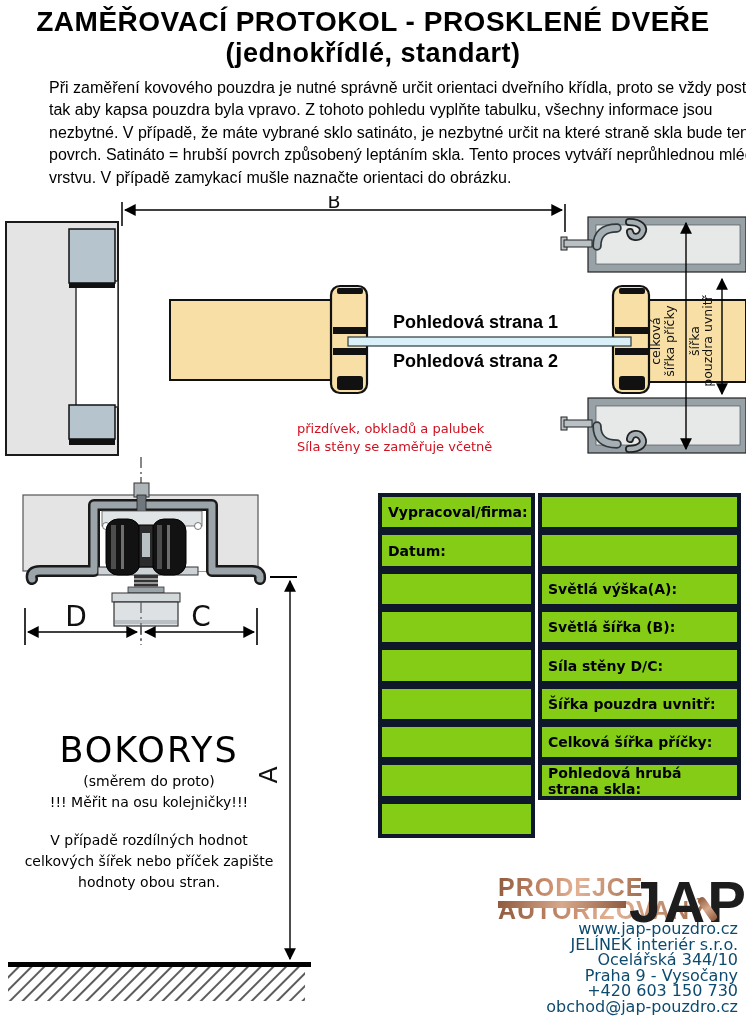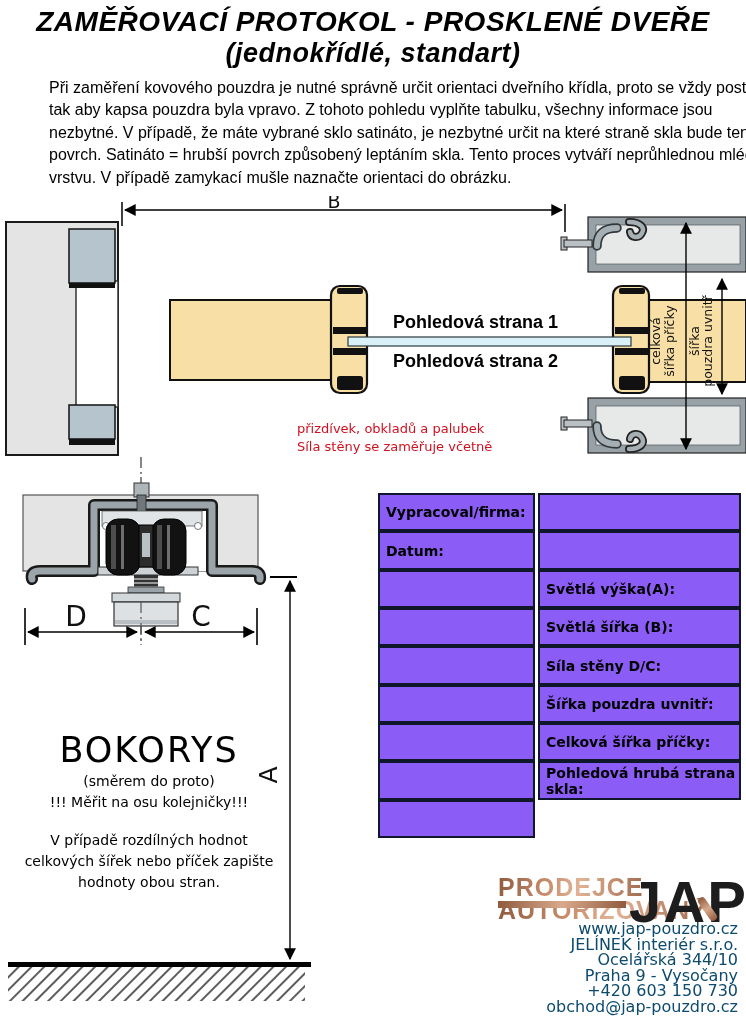--- a/index.html
+++ b/index.html
@@ -1,34 +1,34 @@
 <!DOCTYPE html>
 <html><head>
 <meta charset="utf-8">
 <style>
   html,body{margin:0;padding:0;background:#fff;}
   #page{position:relative;width:746px;height:1020px;background:#fff;overflow:hidden;
         font-family:"Liberation Sans",sans-serif;color:#000;}
   .abs{position:absolute;}
-  .title{width:746px;text-align:center;font-weight:bold;letter-spacing:.5px;font-style:italic;}
+  .title{width:746px;text-align:center;font-weight:bold;letter-spacing:.5px;}
   #title1{top:6px;left:0;font-size:28px;line-height:32px;}
   #title2{top:38px;left:0;font-size:27px;line-height:31px;}
   #intro{top:77px;left:7px;width:733px;font-size:16px;line-height:22.4px;margin-left:42px;}
   .face-label{font-weight:bold;font-size:18px;}
   #ps1{left:393px;top:312px;} #ps2{left:393px;top:351px;}
   #rednote{left:297px;top:420px;font-family:"DejaVu Sans",sans-serif;
            font-size:13px;line-height:17.5px;color:#d01020;}
   #bok{left:0;top:734px;width:298px;text-align:center;font-family:"DejaVu Sans",sans-serif;}
   #bok .bok-title{font-size:35px;letter-spacing:2px;line-height:32px;margin-bottom:5px;}
   #bok .bok-line{font-size:14px;line-height:21px;}
   #bok .spacer{height:17px;}
   
   #ftable{left:378px;top:493px;display:grid;grid-template-columns:157px 203px;
           grid-template-rows:repeat(9,38.35px);column-gap:3px;}
-  .ft-cell{border:2px solid #0f172a;background:#8b5cf6;box-sizing:border-box;}
+  .ft-cell{border:4px solid #0f172a;background:#84cc16;box-sizing:border-box;}
   .ft-label{display:flex;align-items:center;padding:1px 2px 1px 6px;
             font-family:"DejaVu Sans",sans-serif;font-weight:bold;font-size:14px;line-height:16px;}
   
   .copper-text{color:#b0714e;font-weight:bold;letter-spacing:1px;font-size:25px;line-height:24px;}
   @supports (-webkit-background-clip: text){
     .copper-text{background:linear-gradient(100deg,#8f5a3e 0%,#c98f6e 35%,#e3b294 55%,#a06a4b 100%);
                  -webkit-background-clip:text;background-clip:text;color:transparent;}
   }
   #badge1{left:498px;top:898px;text-align:right;} #badge2{left:498px;top:875px;}
   #copper-bar{left:498px;top:901px;width:128px;height:7px;

